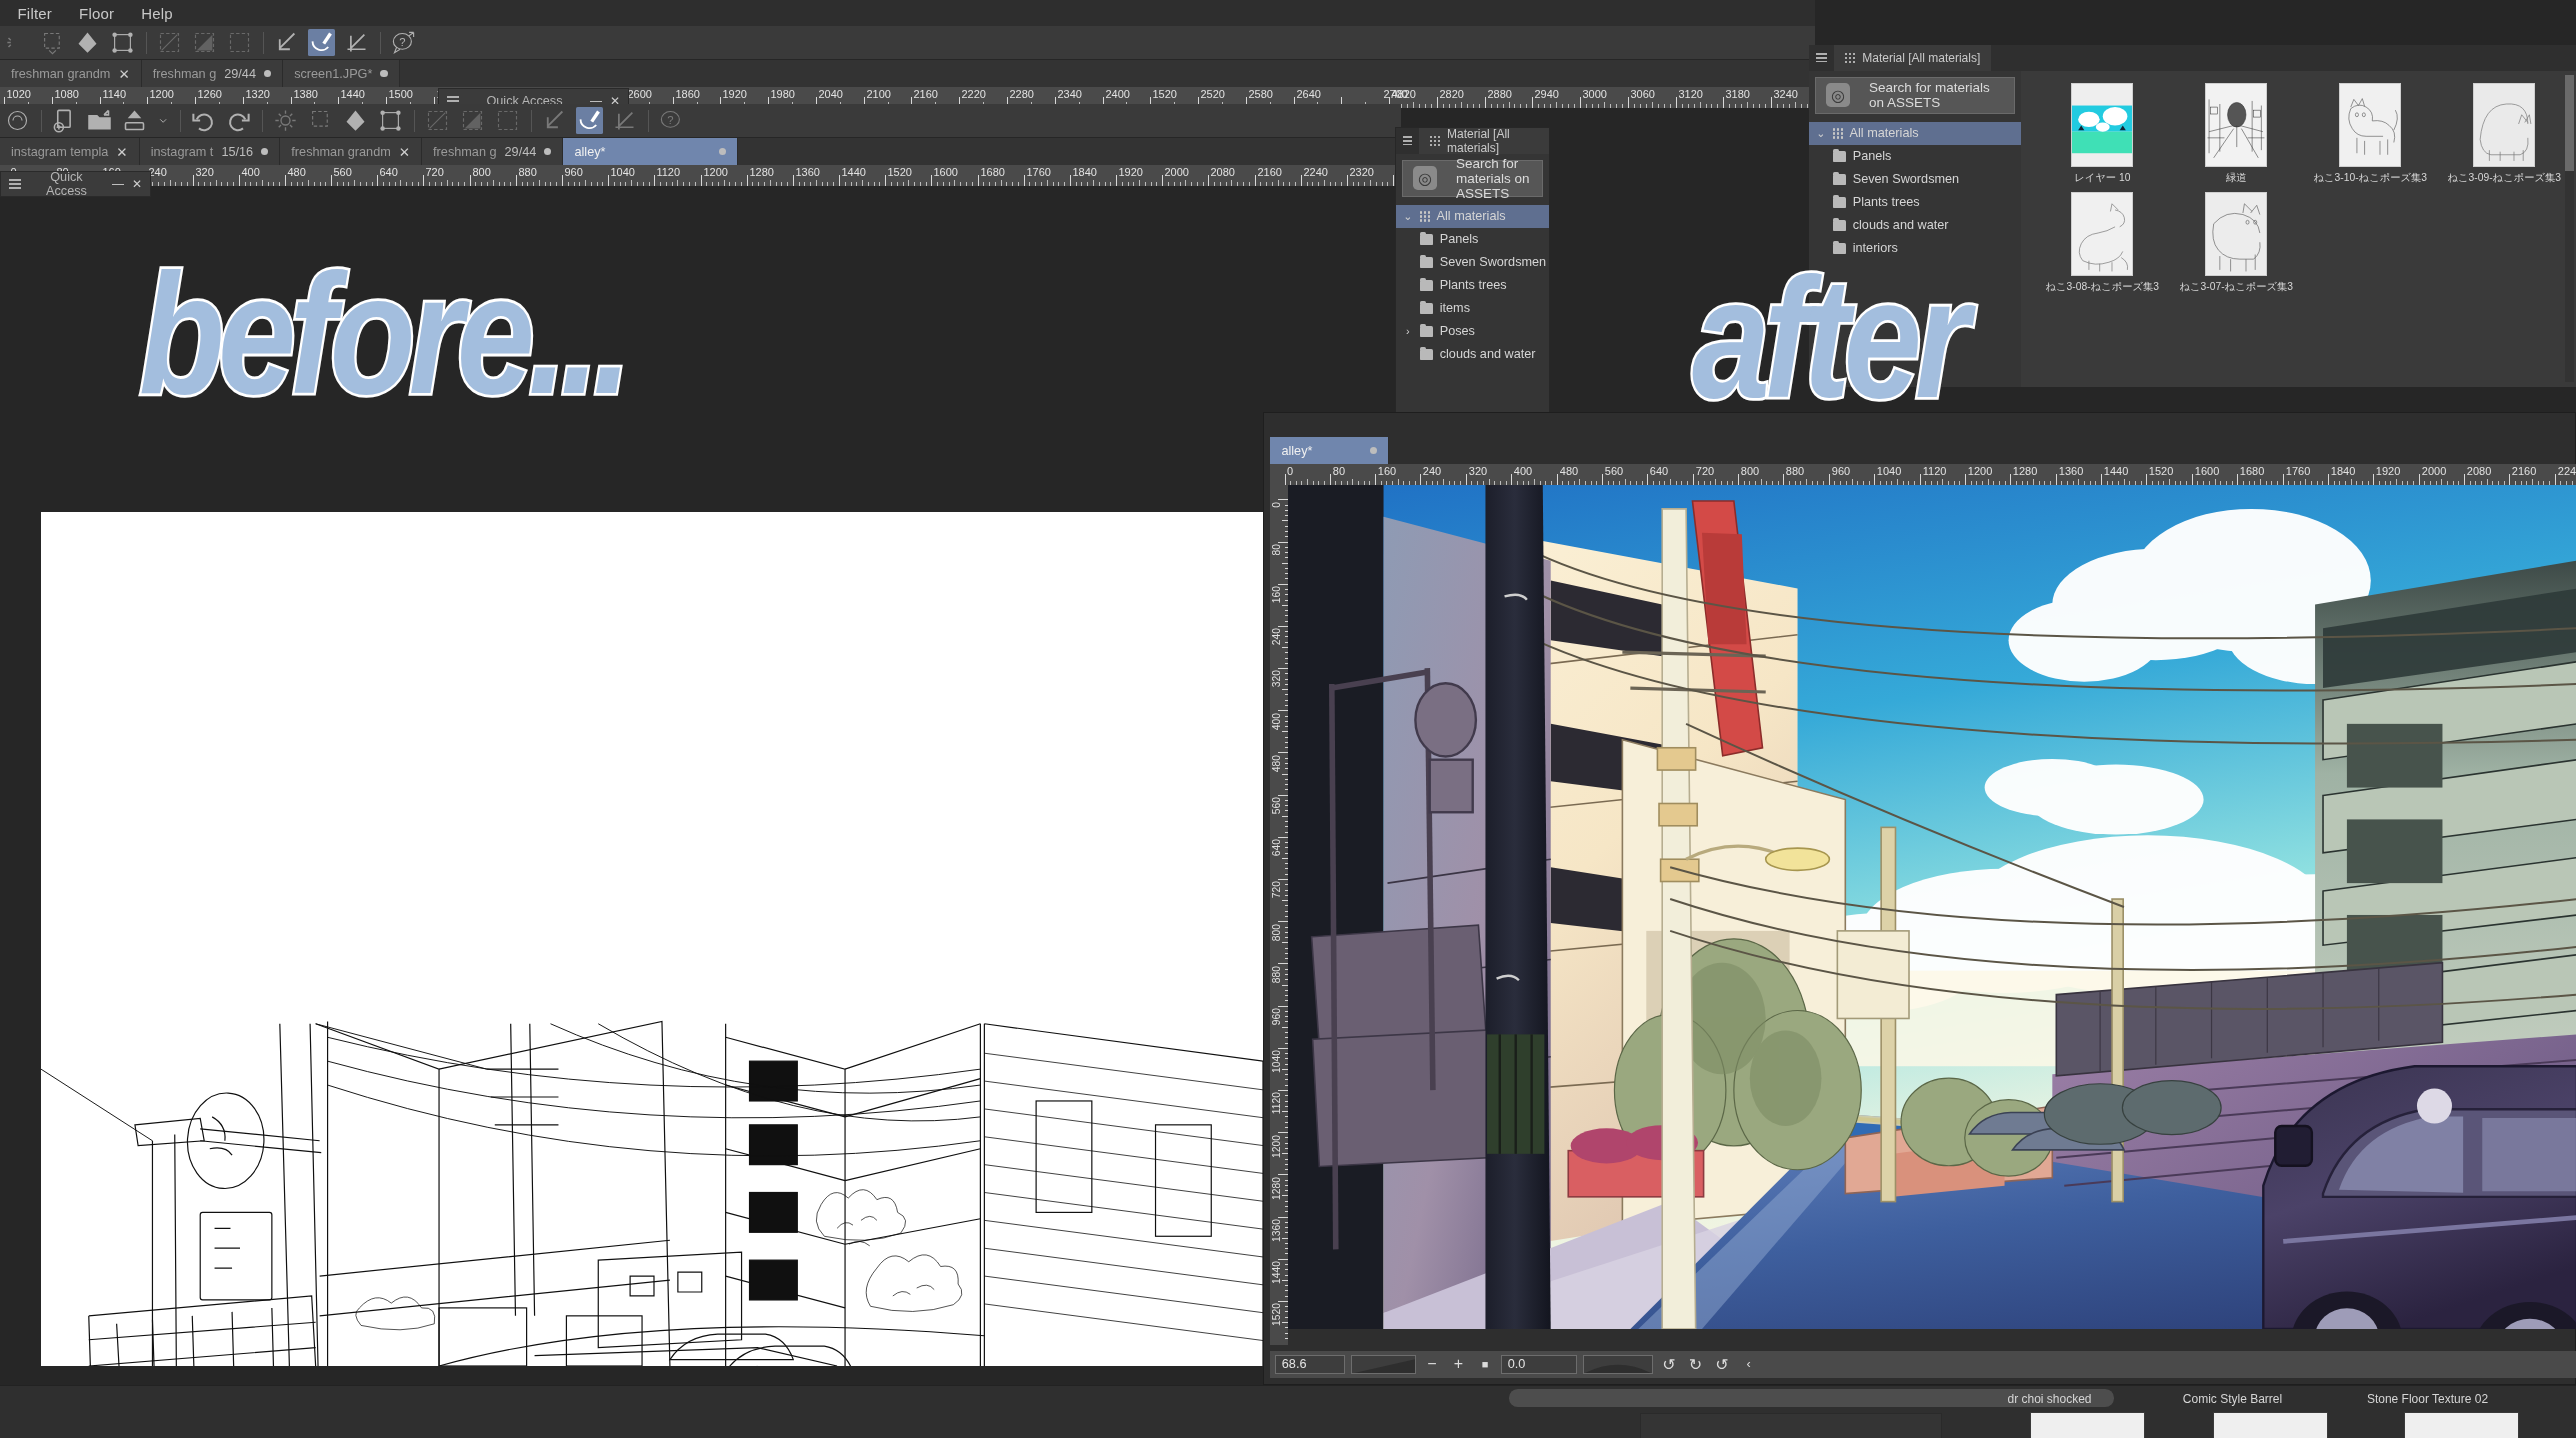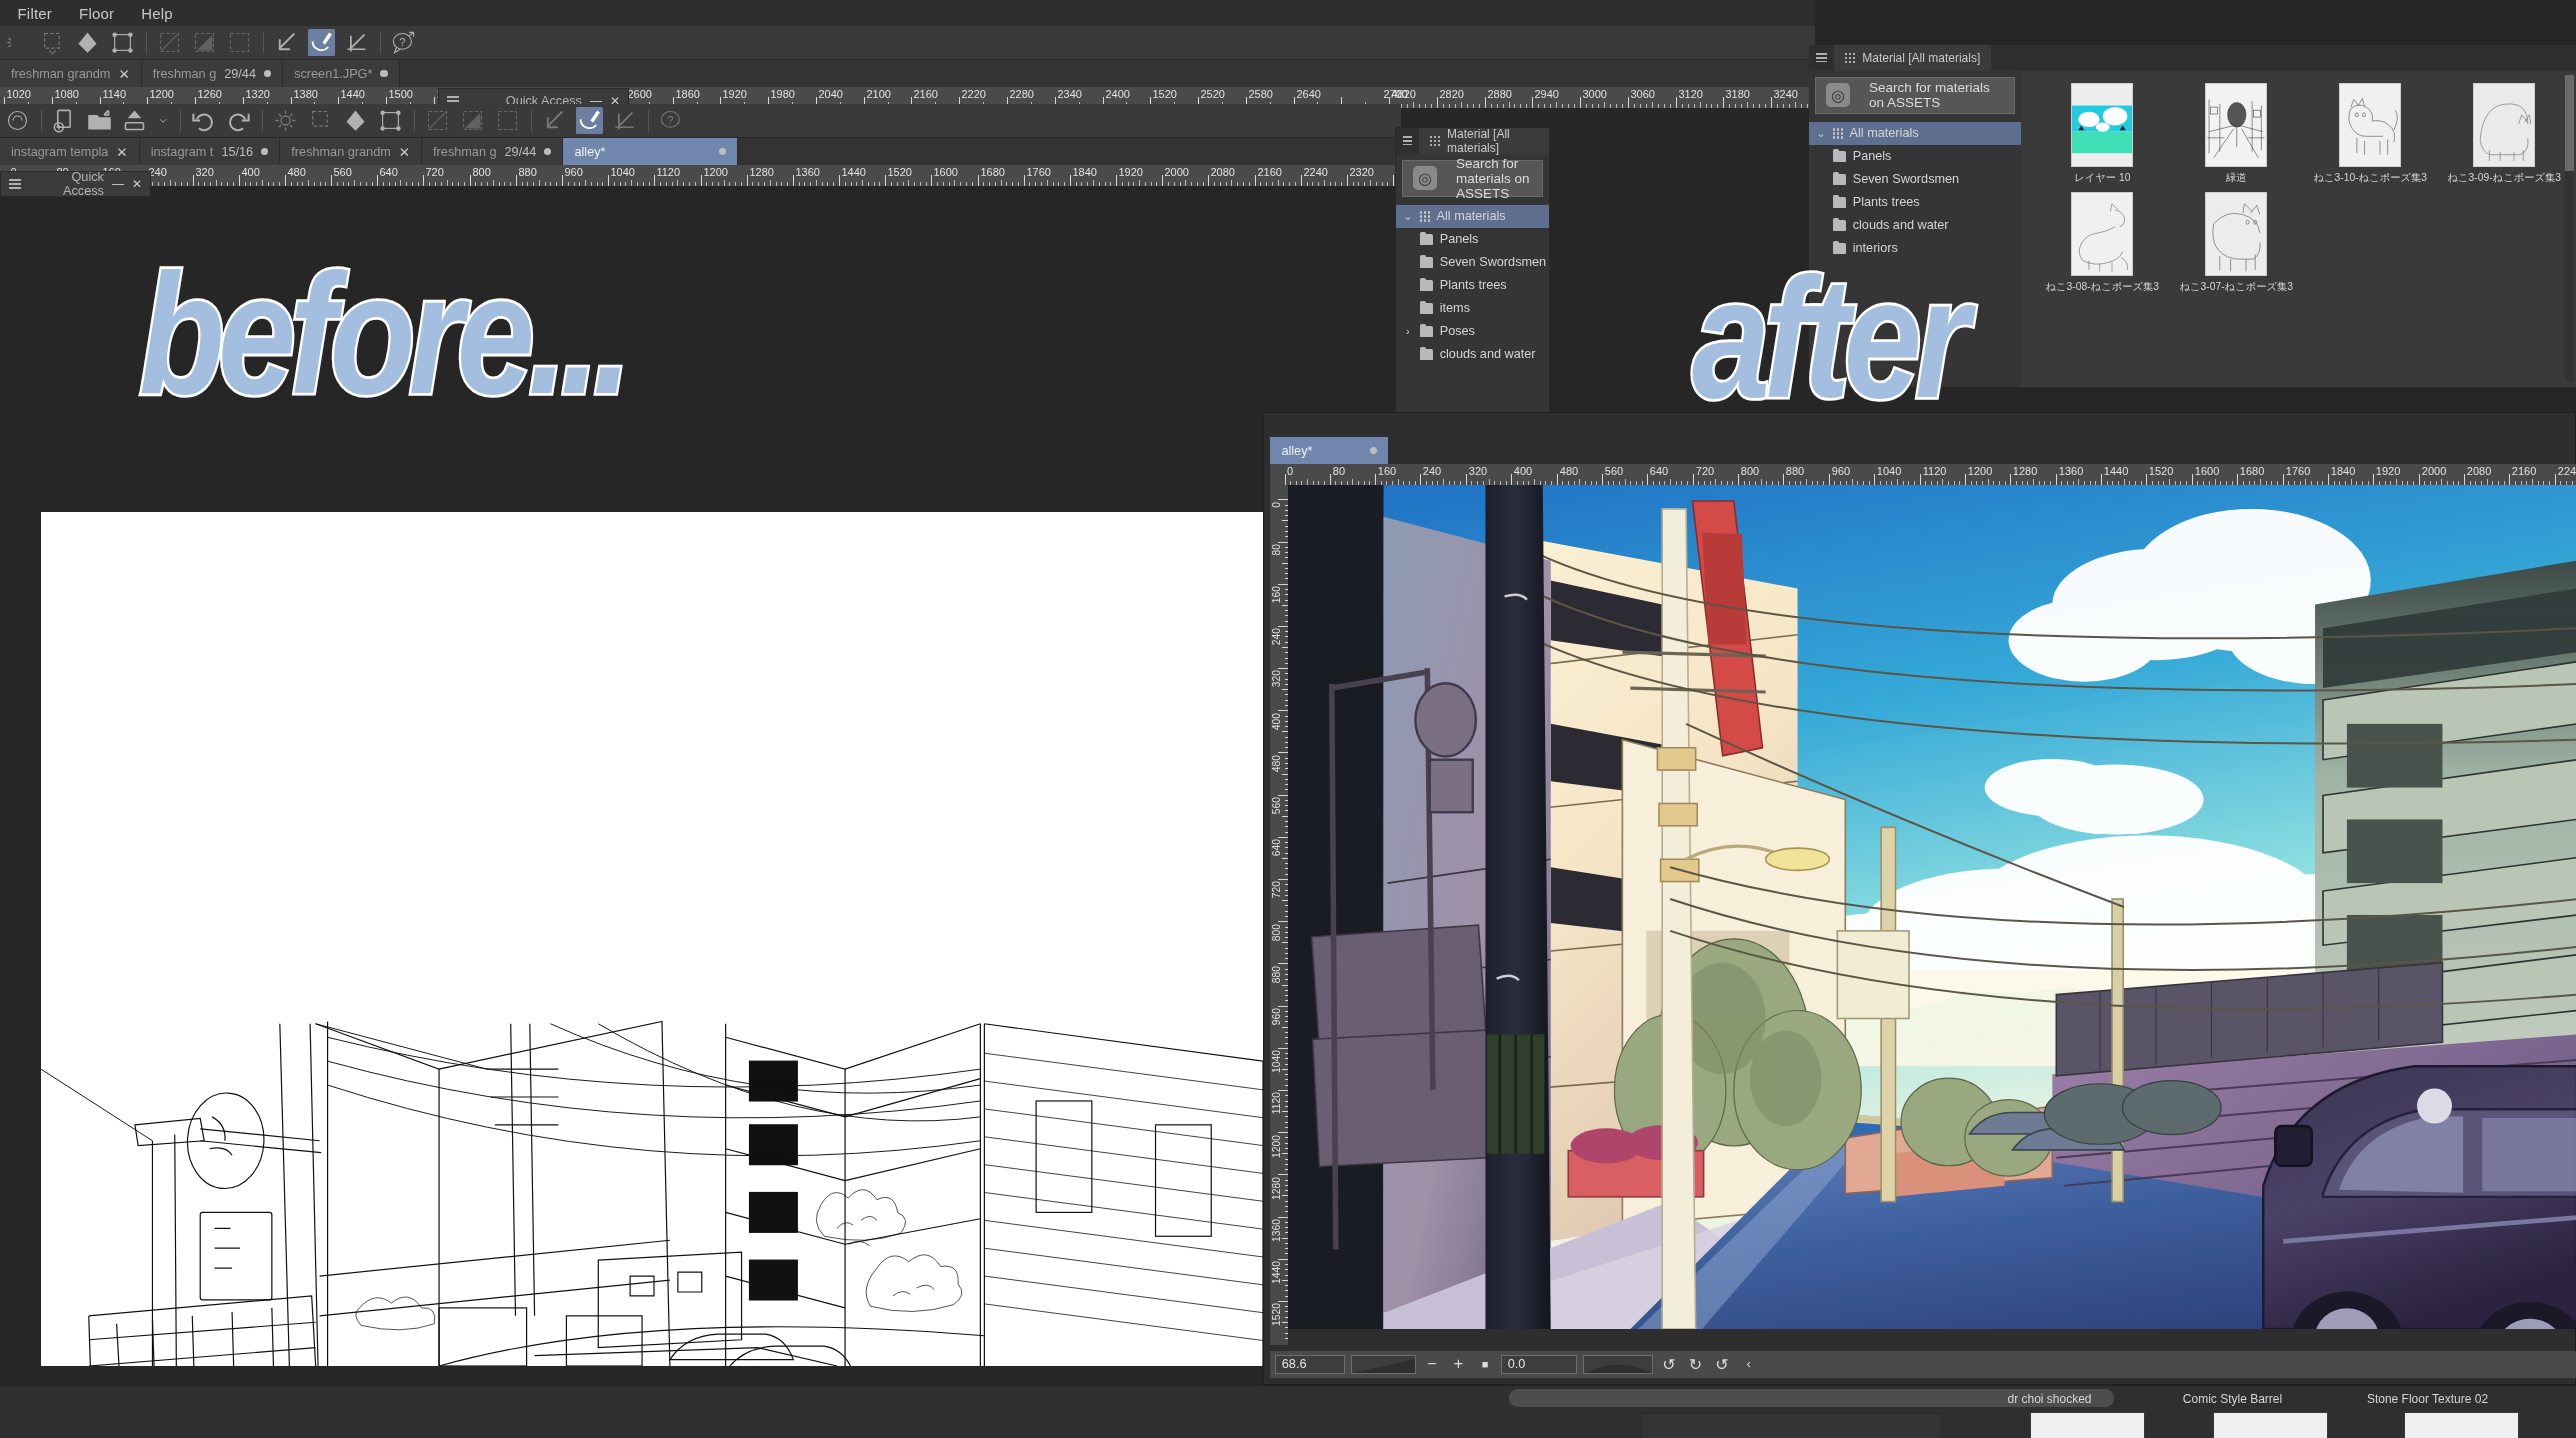--- a/index.html
+++ b/index.html
@@ -36,21 +36,21 @@
   .vruler .tk { position:absolute; right:0; height:0.8px; background:#d8d8d8; }
   .vruler .lbl { position:absolute; font-size:10.3px; color:#e2e2e2;
                  writing-mode:vertical-rl; transform:rotate(180deg); left:0.8px; }
 
   
   .floatwin { position:absolute; background:#383838; border:0.8px solid #2a2a2a; }
   .fw-title { height:24px; display:flex; align-items:center; gap:8px; padding:0 8px;
               color:#b4b4b4; font-size:12.7px; background:#3b3b3b; }
   .fw-title .burger { width:12px; height:9.6px; display:flex; flex-direction:column; justify-content:space-between; }
   .fw-title .burger i { display:block; height:1.6px; background:#b0b0b0; }
-  .fw-title .ttl { flex:1; text-align:right; }
+  .fw-title .ttl { flex:1; text-align:center; }
   .fw-title .ctl { color:#cfcfcf; font-size:12px; }
 
   
   .matpanel { position:absolute; background:#353535; border:0.8px solid #272727; }
   .mp-tabbar { height:25.5px; background:#2f2f2f; display:flex; align-items:center; }
   .mp-tab { height:25.5px; display:flex; align-items:center; gap:7.2px; padding:0 10.3px;
             background:#3b3b3b; color:#cacaca; font-size:12px; }
   .dots9 { display:grid; grid-template-columns:repeat(3,2.4px); grid-template-rows:repeat(3,2.4px);
            gap:1.6px; }
   .dots9 i { width:2.4px; height:2.4px; background:#c6c6c6; display:block; border-radius:0.8px; }

